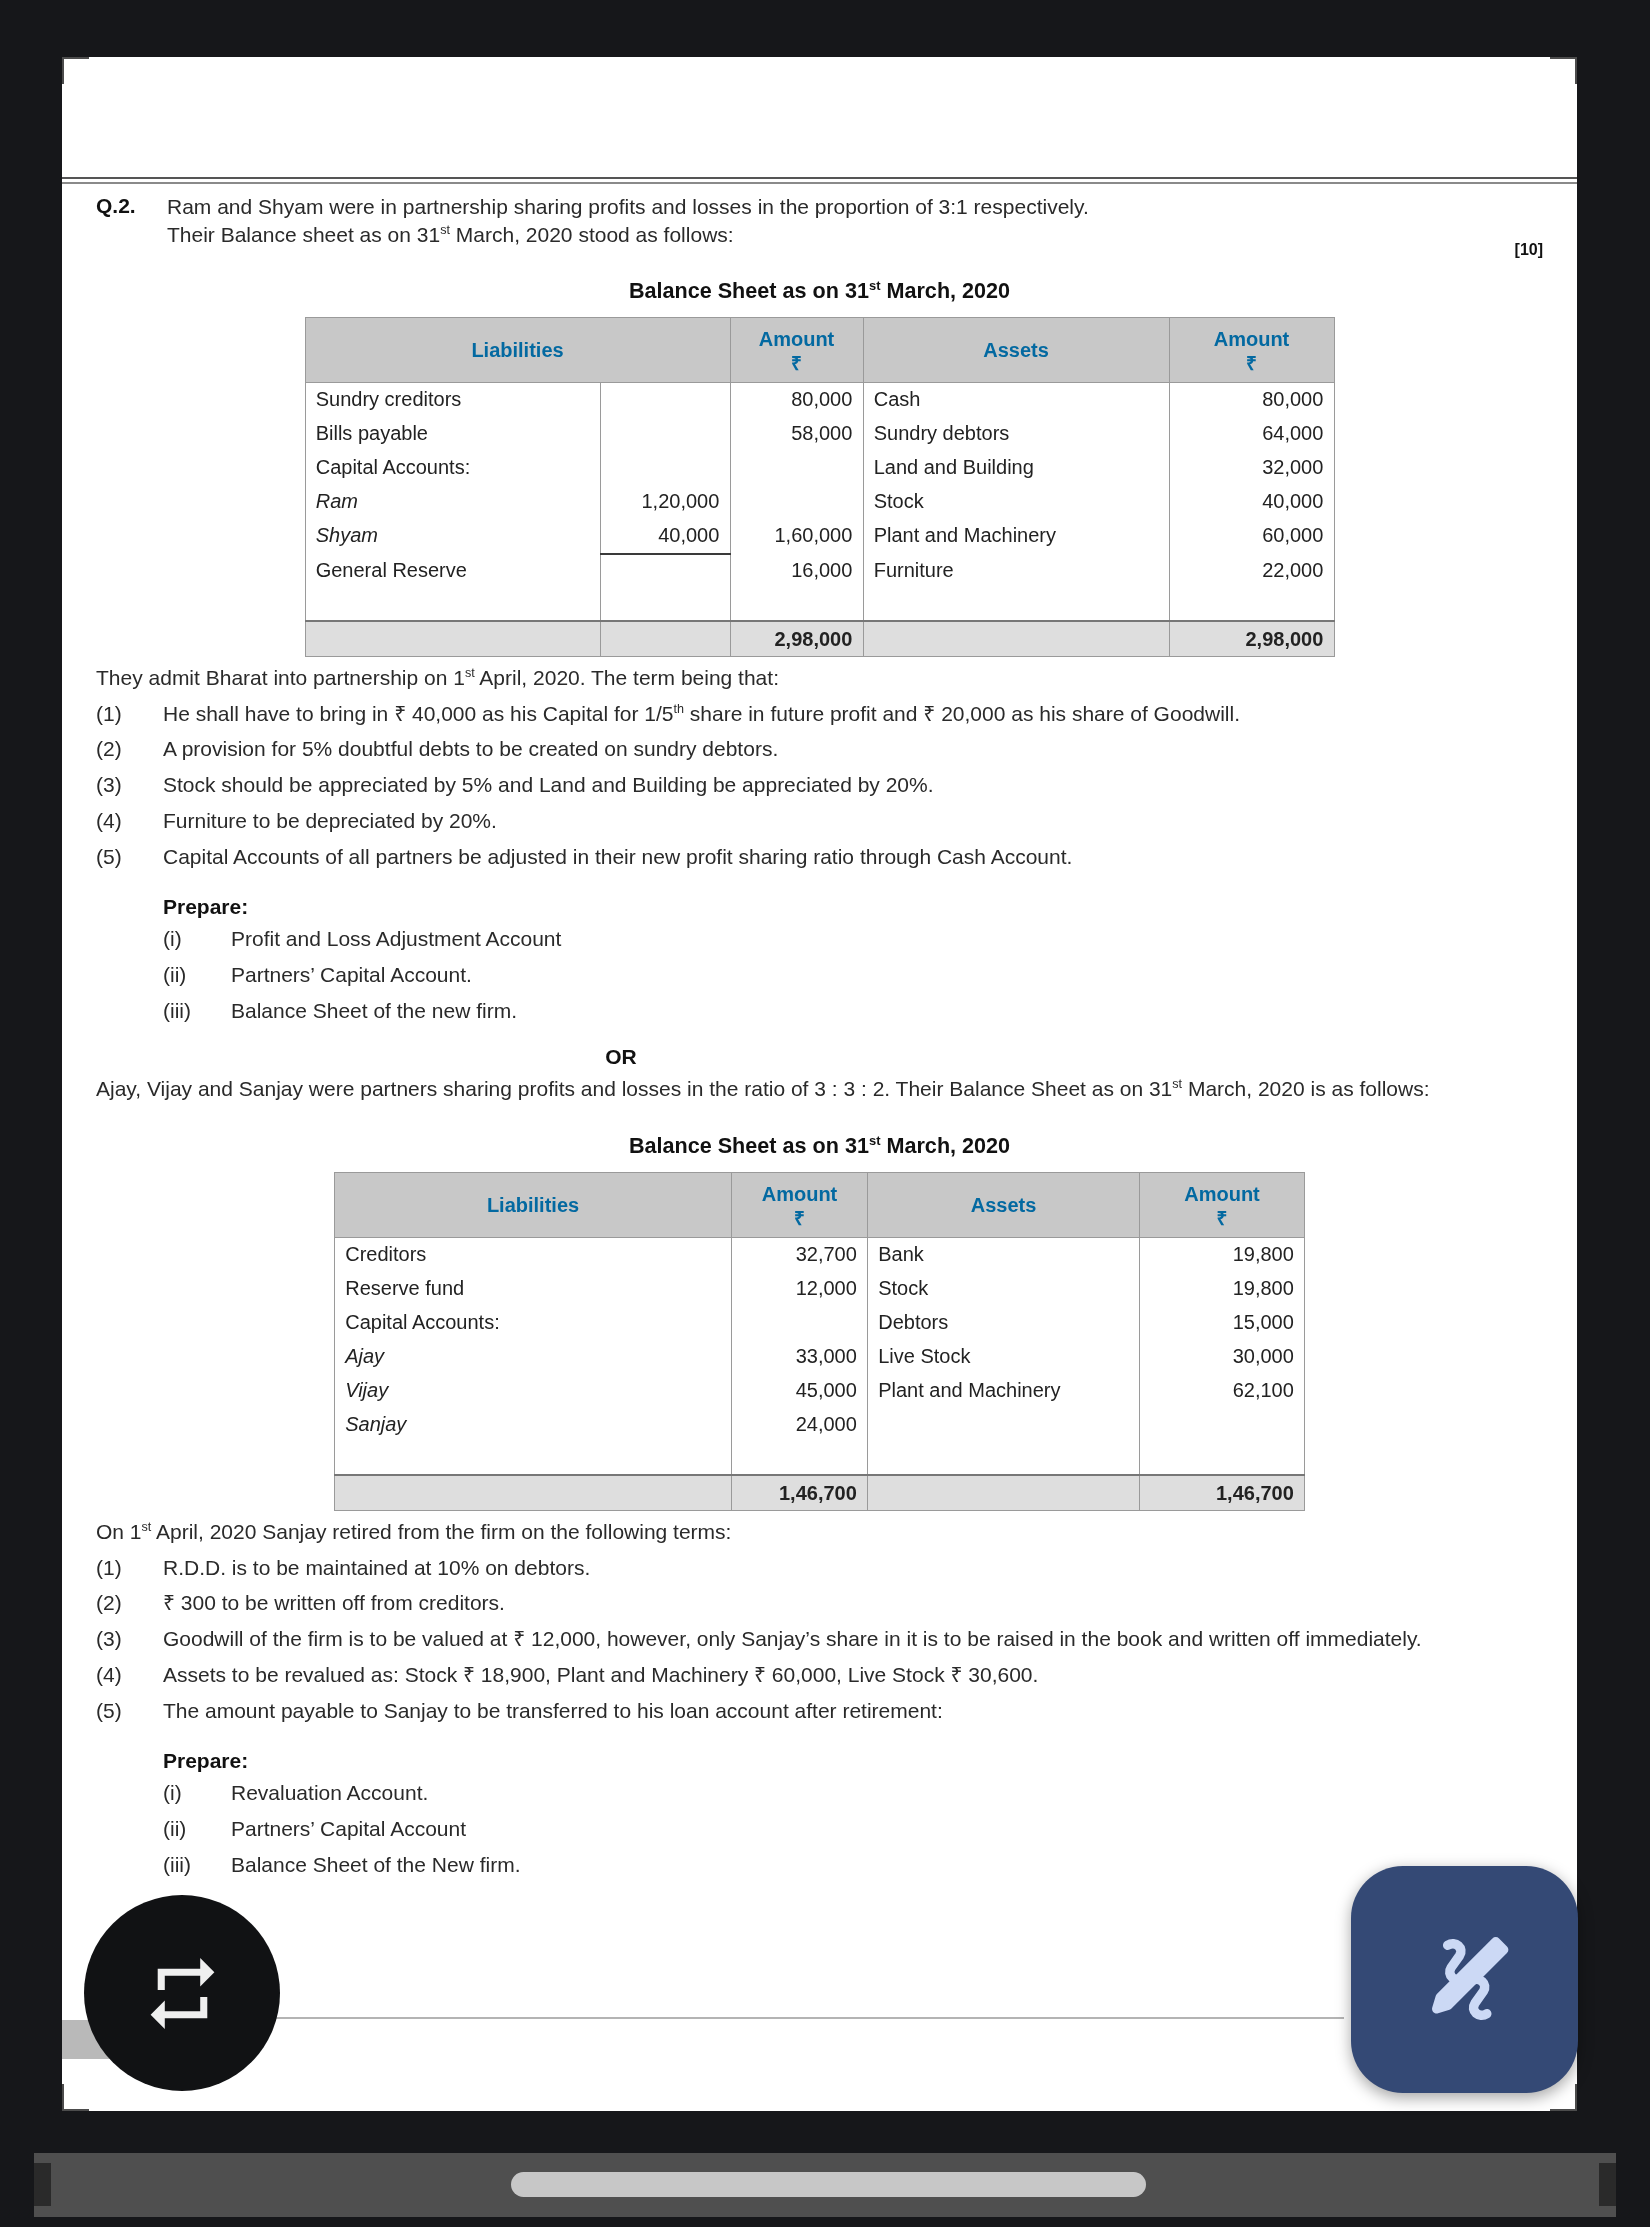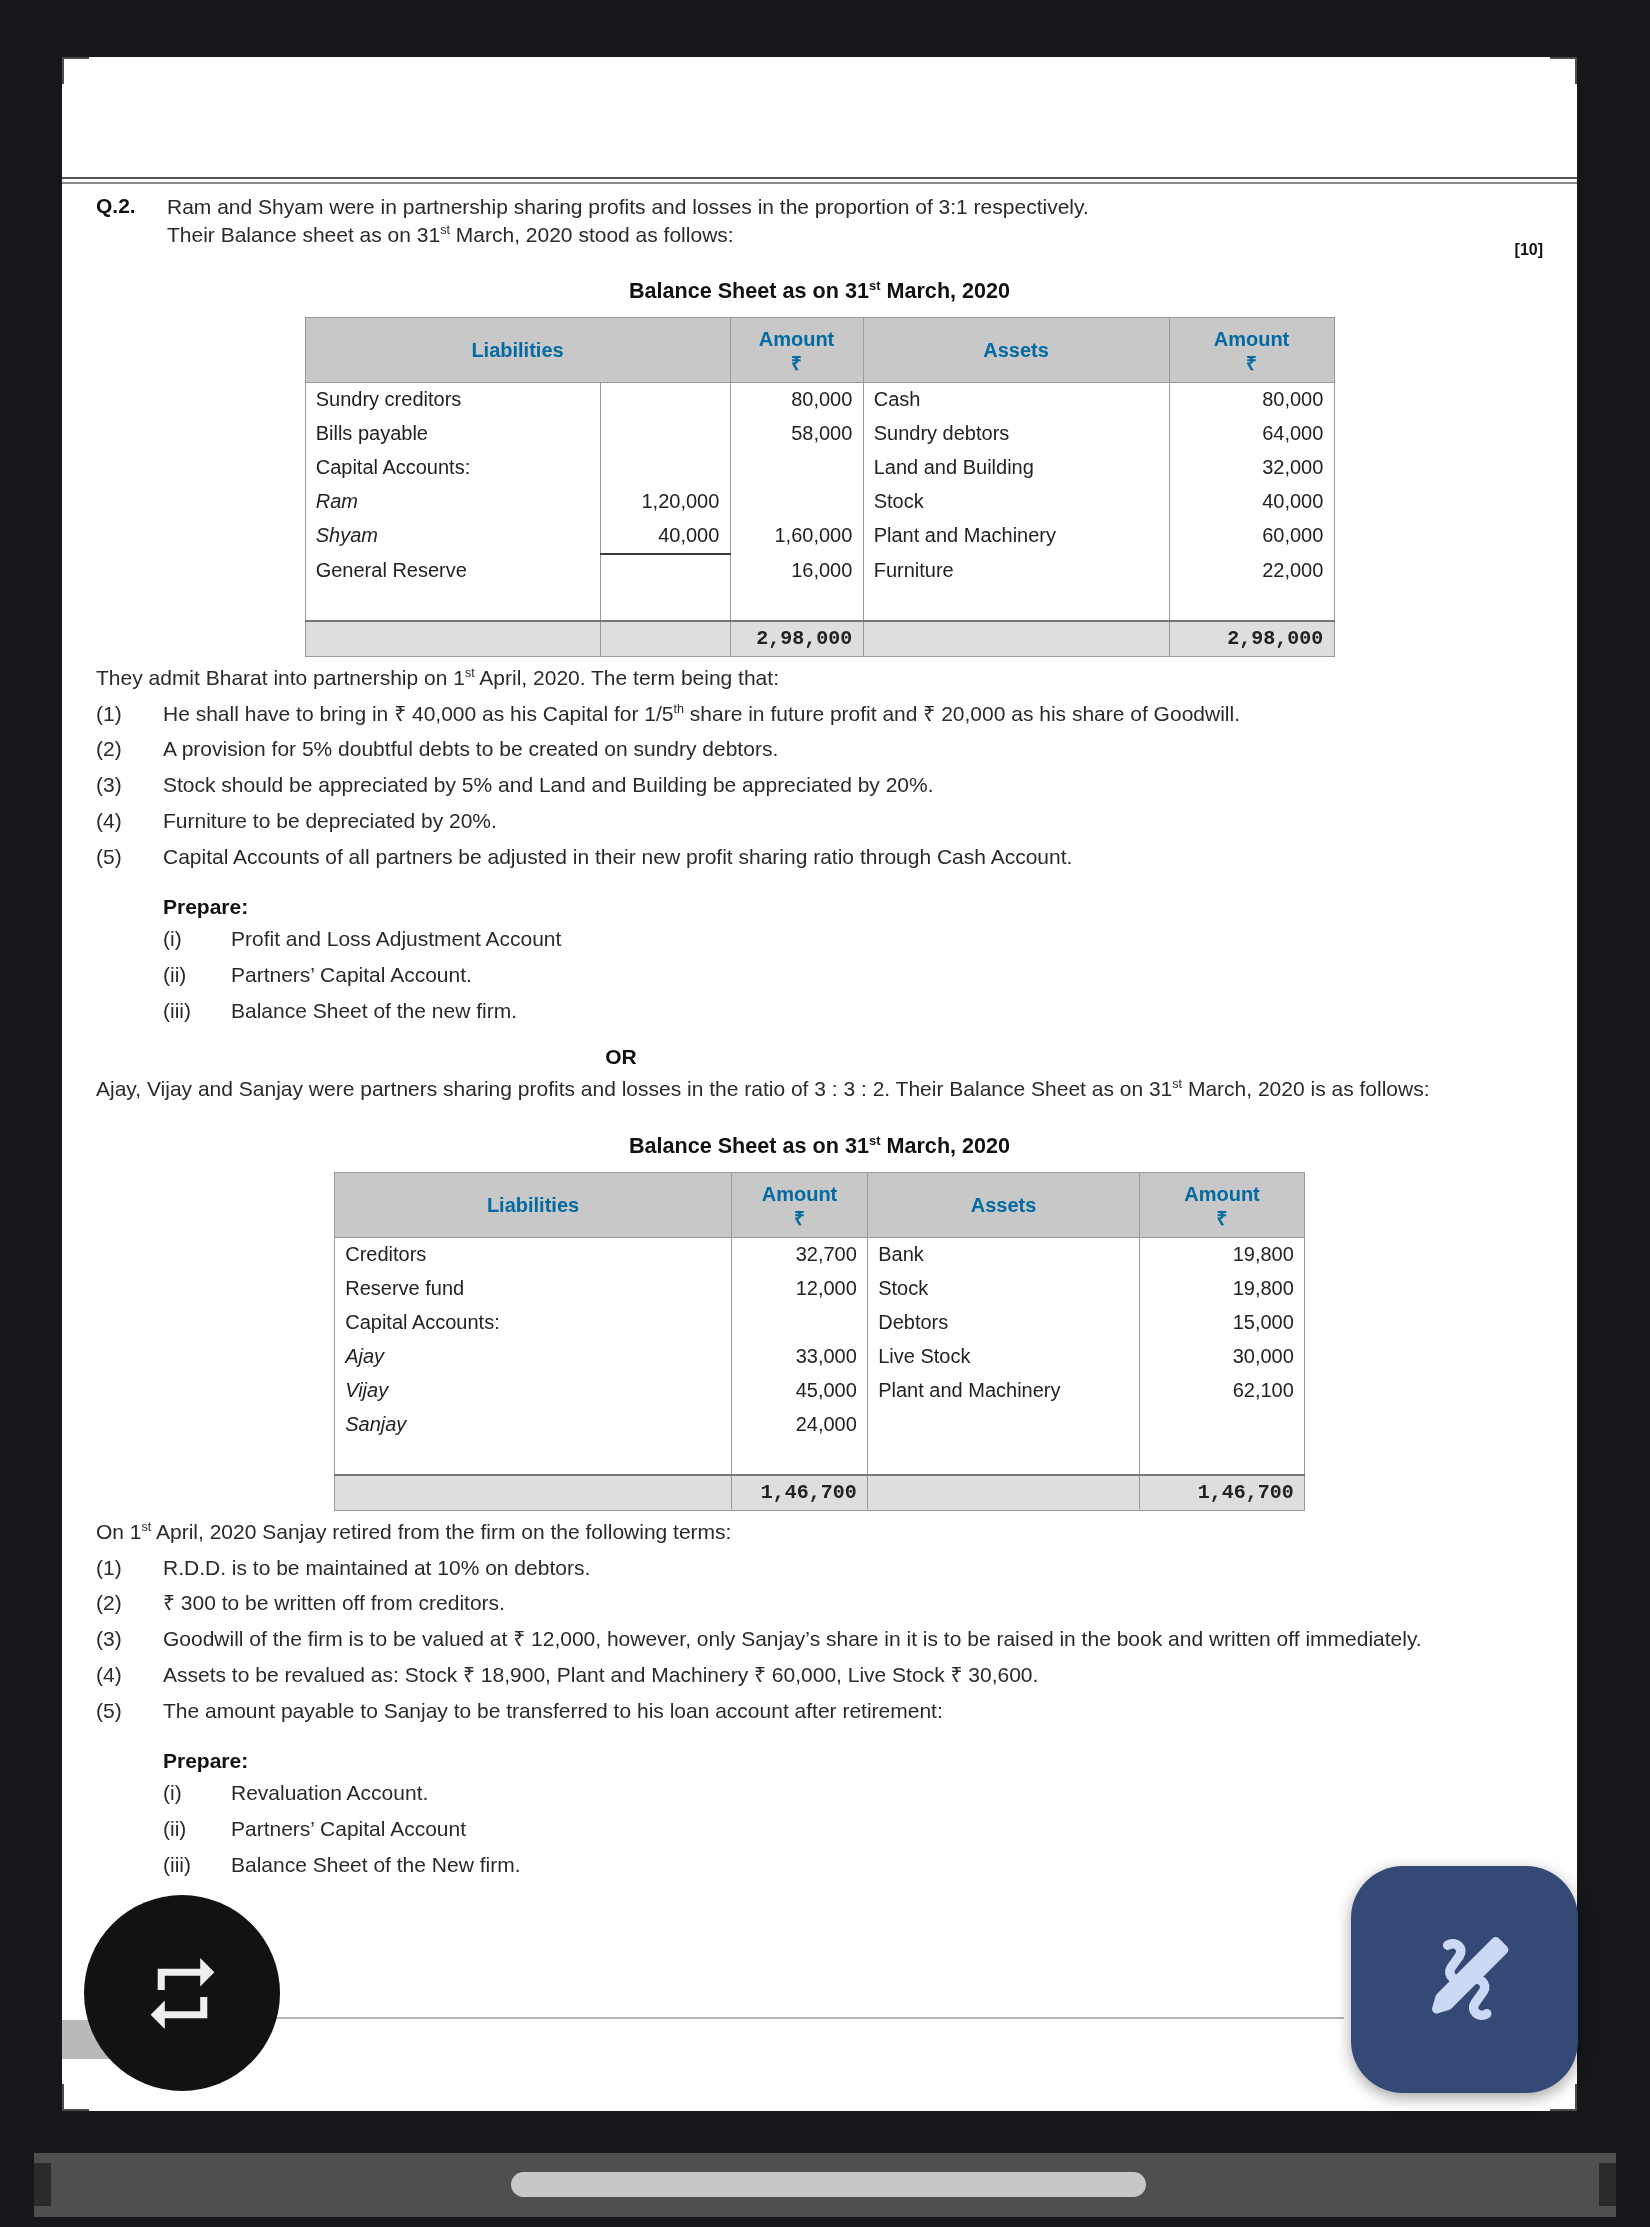--- a/index.html
+++ b/index.html
@@ -177,21 +177,20 @@
     font-weight: bold;
     font-size: 19px;
     line-height: 1.15;
   }
   .num { text-align: right; white-space: nowrap; }
   .ital { font-style: italic; padding-left: 29.5px; }
   .total-row td {
     background: #dedede;
     font-weight: bold;
     border-top: 2.3px solid #777;
-    font-family: Liberation Mono, monospace;
   }
   .underline-cell { border-bottom: 2.3px solid #3a3a3a !important; }
   .noborder-b { border-bottom: none !important; }
   .noborder-t { border-top: none !important; }
 
   
   .t1 .c-lia   { width: 295px; }
   .t1 .c-sub   { width: 130px; }
   .t1 .c-amt1  { width: 133px; }
   .t1 .c-ass   { width: 306px; }

